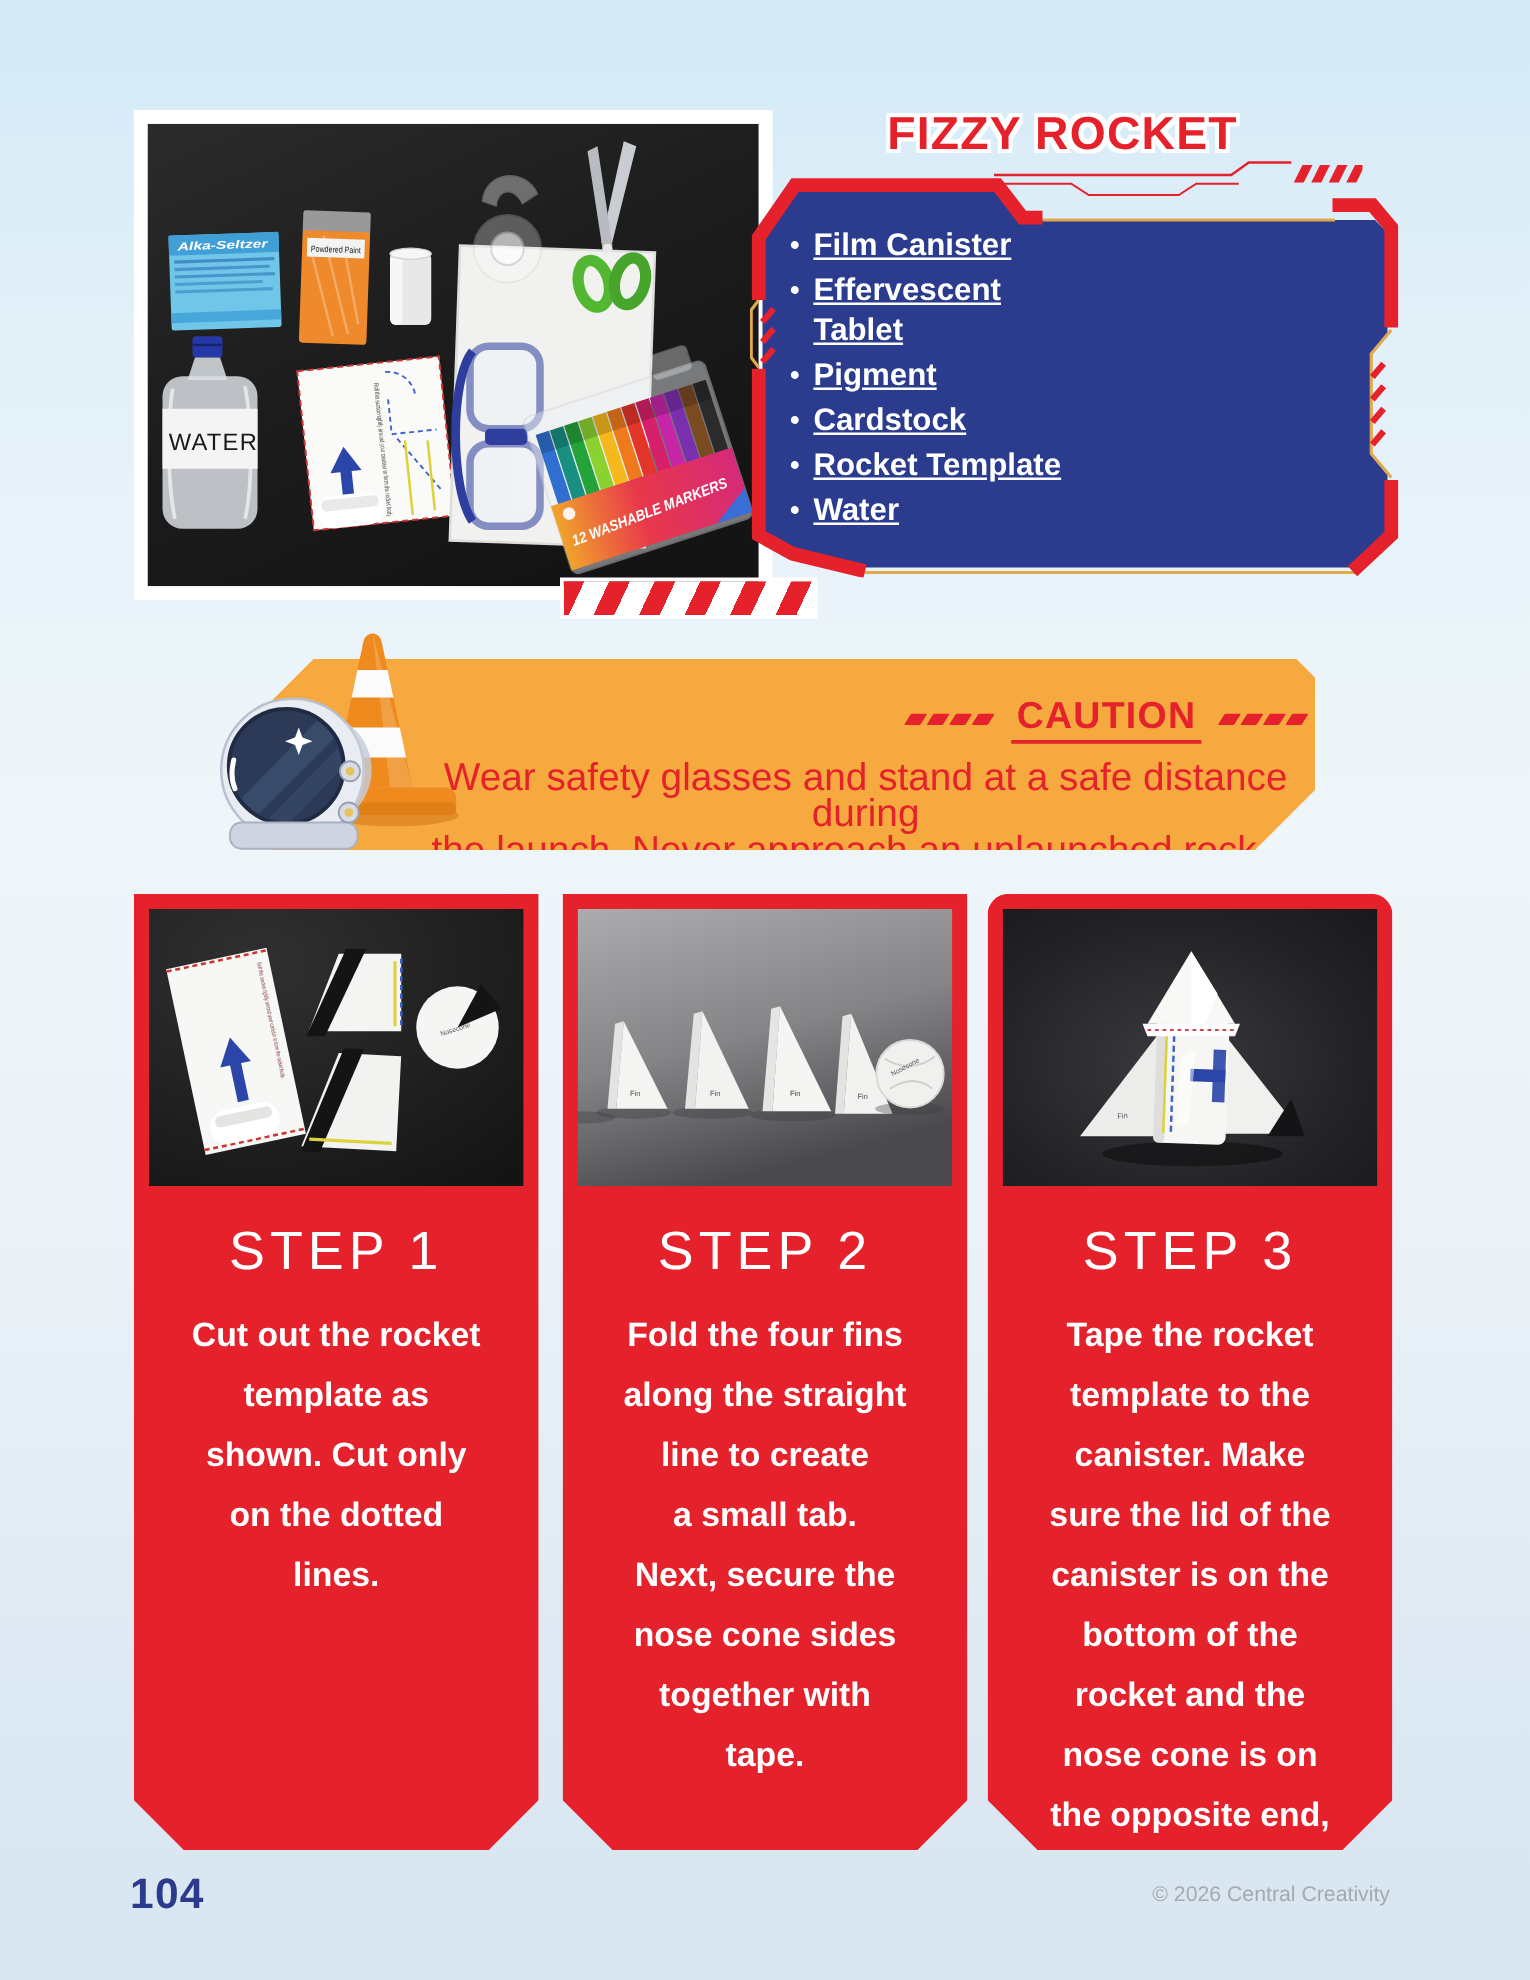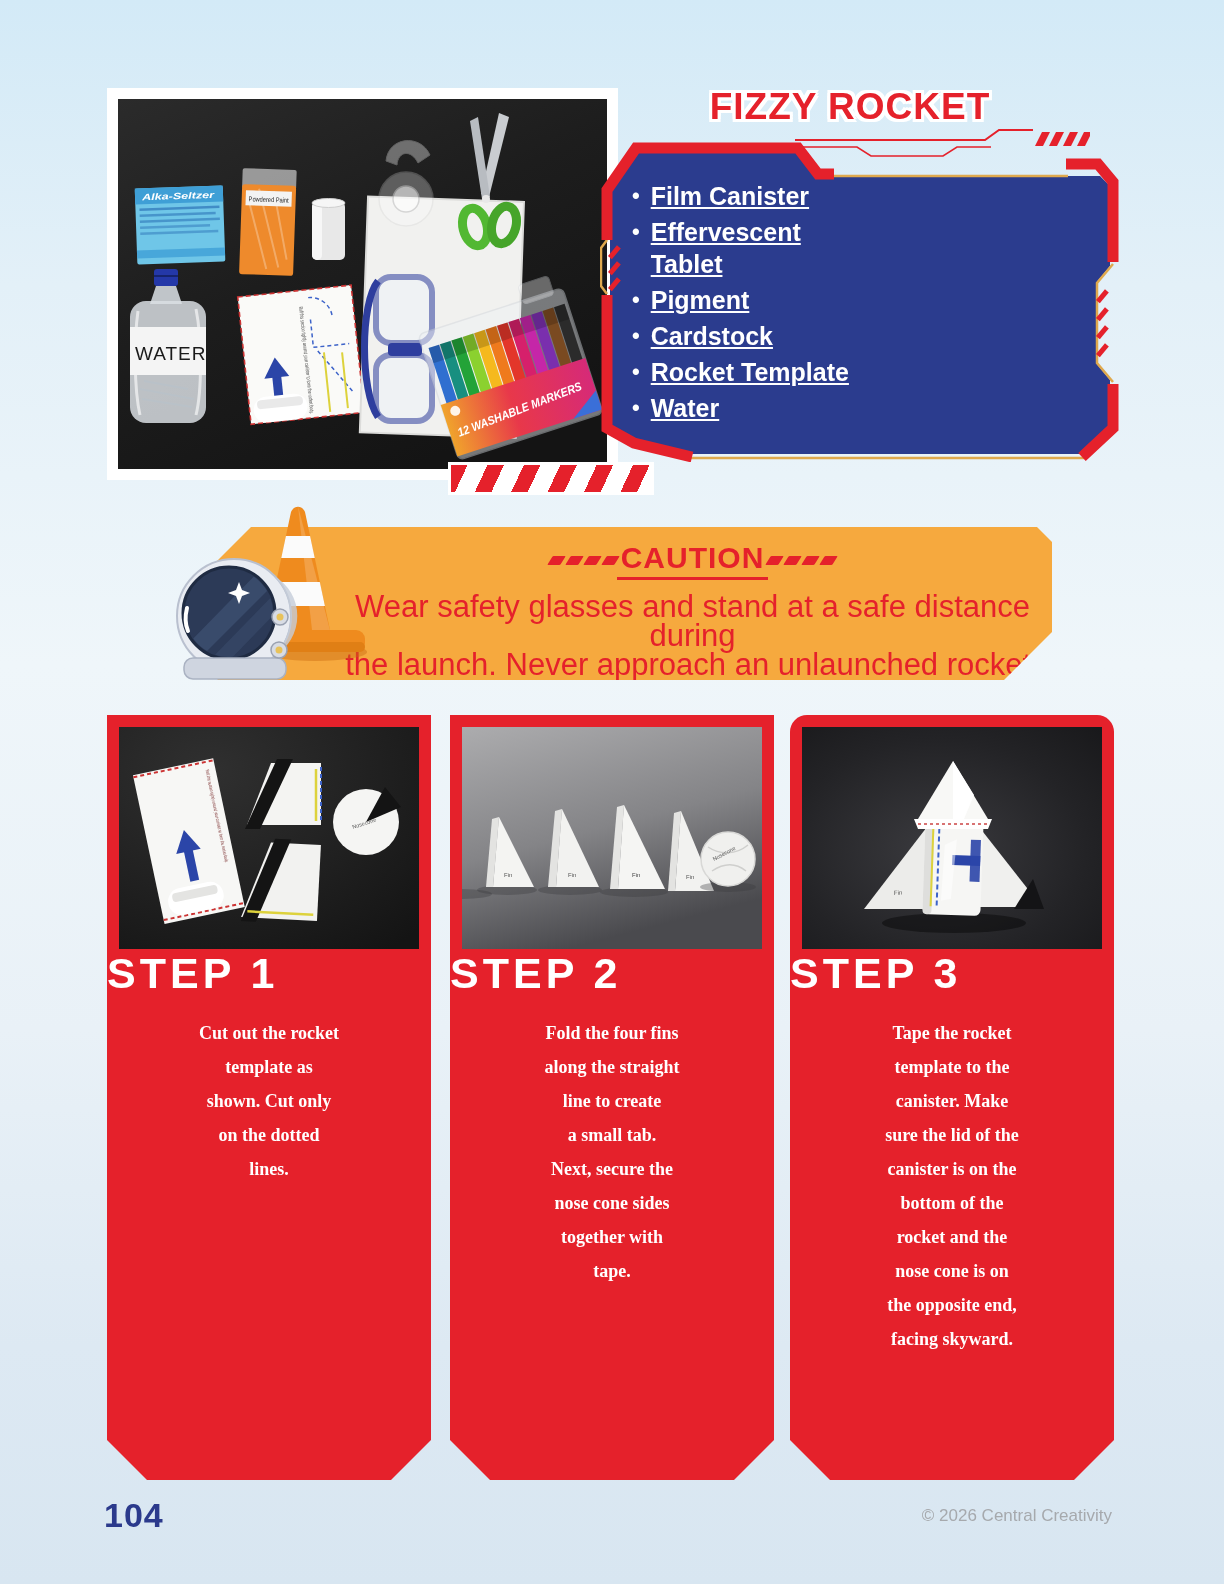--- a/index.html
+++ b/index.html
@@ -23,33 +23,33 @@
   .mat-col1{width:238px;}
   .mat-col2{flex:1;}
   .mat-item{display:flex;font-size:25px;font-weight:600;line-height:32px;margin-bottom:4px;}
   .mat-item::before{content:"•";margin-right:11px;font-size:22px;}
   .mat-item span{white-space:pre-line;text-decoration:underline;}
   .mat-note{font-size:25px;font-weight:600;font-style:italic;line-height:32px;margin-top:16px;white-space:pre-line;}
   
   .caution{position:absolute;left:203px;top:527px;width:849px;height:153px;background:#f6a93e;z-index:4;
     clip-path:polygon(48px 0,calc(100% - 15px) 0,100% 15px,100% calc(100% - 48px),calc(100% - 48px) 100%,15px 100%,0 calc(100% - 15px),0 48px);}
   .caution-inner{position:absolute;left:138px;right:8px;top:14px;text-align:center;color:#e5212b;}
-  .caution-head{display:flex;align-items:center;justify-content:center;}
+  .caution-head{display:flex;align-items:center;justify-content:flex-end;gap:16px;margin-top:15px;}
   .caution-title{font-size:30px;font-weight:800;letter-spacing:1px;border-bottom:3px solid #e5212b;padding:0 4px 2px;}
   .cdash-group{display:flex;gap:5px;}
   .cdash{width:13px;height:9px;background:#e5212b;transform:skewX(-32deg);border-radius:1px;}
   .caution-text{margin-top:12px;font-size:31px;font-weight:400;line-height:29px;white-space:pre-line;}
   .illus{position:absolute;left:170px;top:500px;z-index:6;}
   
   .card{position:absolute;top:715px;width:324px;height:765px;background:#e5212b;z-index:2;
     clip-path:polygon(0 0,100% 0,100% calc(100% - 40px),calc(100% - 40px) 100%,40px 100%,0 calc(100% - 40px));}
   .card1{left:107px;}.card2{left:450px;}.card3{left:790px;border-radius:17px;}
   .card-photo{margin:12px 12px 0;width:300px;height:222px;overflow:hidden;}
-  .step-label{color:#fff;font-size:43px;font-weight:700;letter-spacing:4px;}
-  .step-text{margin:18px 10px 0;text-align:center;color:#fff;font-size:18px;font-weight:700;line-height:34px;white-space:pre-line;font-family:Liberation Serif, serif;}
+  .step-label{margin-top:28px;text-align:center;color:#fff;font-size:43px;font-weight:400;letter-spacing:4px;}
+  .step-text{margin:18px 10px 0;text-align:center;color:#fff;font-size:27px;font-weight:700;line-height:48px;white-space:pre-line;}
   
   .page-num{position:absolute;left:104px;top:1496px;font-size:34px;font-weight:800;letter-spacing:1px;color:#2b3a8c;}
   .copyright{position:absolute;right:112px;top:1506px;font-size:17px;color:#a6a9ad;}
 </style>
 </head>
 <body>
 
 <div class="page">
 
   <div class="photo-frame">

